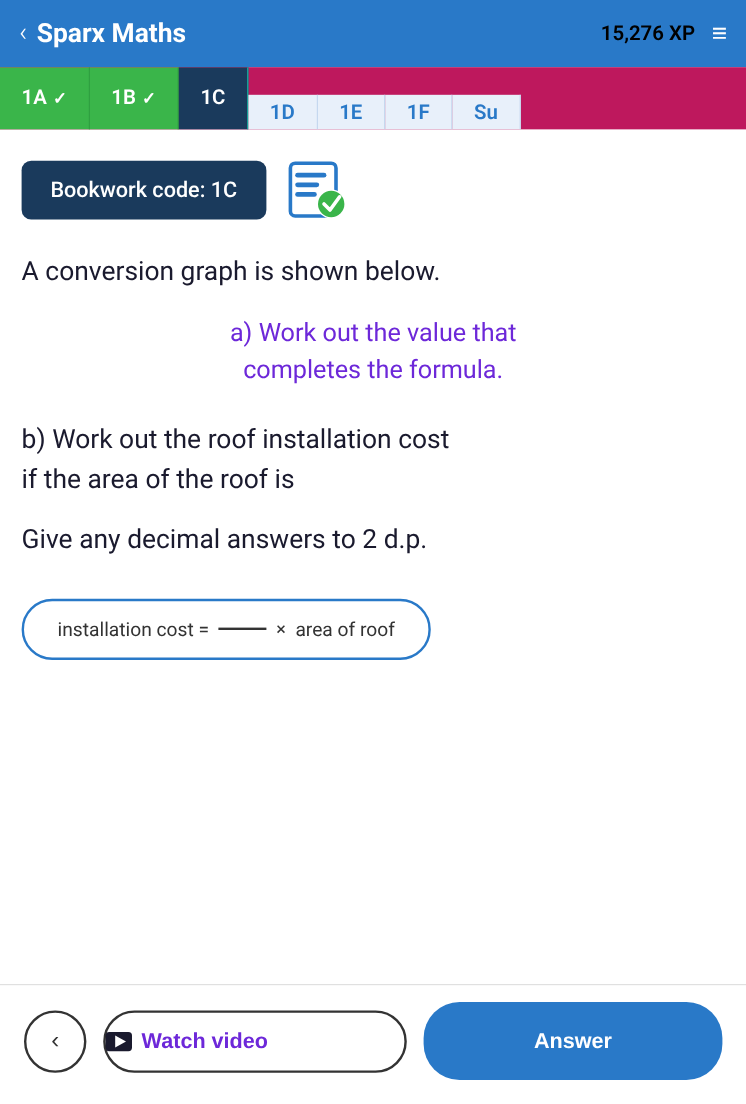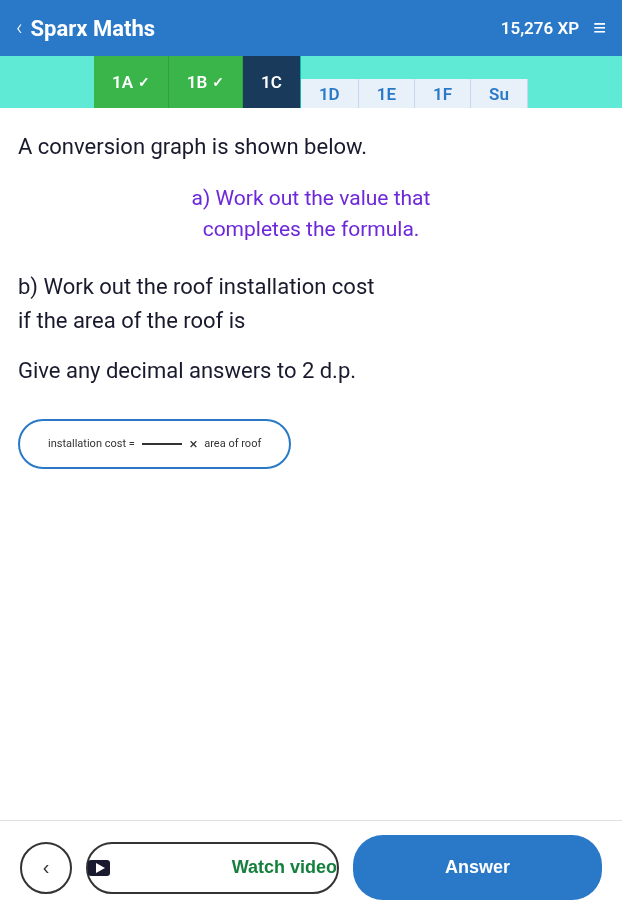--- a/index.html
+++ b/index.html
@@ -39,36 +39,35 @@
     }
     .header-right {
       display: flex;
       align-items: center;
       gap: 14px;
       color: white;
     }
     .xp-text {
       font-size: 17px;
       font-weight: 600;
-      color: #ffffff;
+      color: #000000;
     }
     .hamburger {
       font-size: 22px;
       color: white;
       font-weight: 700;
     }
 
     
     .tab-bar {
       display: flex;
       align-items: stretch;
-      background: #5eead4;
+      background: #be185d;
       height: 52px;
       overflow: hidden;
-      justify-content: center;
     }
     .tab {
       display: flex;
       align-items: center;
       justify-content: center;
       padding: 0 18px;
       font-size: 17px;
       font-weight: 600;
       cursor: pointer;
       gap: 5px;
@@ -162,21 +161,21 @@
       border: 2px solid #2979c8;
       border-radius: 30px;
       padding: 14px 28px;
       display: flex;
       align-items: center;
       gap: 0;
       margin-bottom: 36px;
       width: fit-content;
     }
     .formula-text {
-      font-size: 11px;
+      font-size: 16px;
       color: #333;
     }
     .formula-blank {
       display: inline-block;
       width: 40px;
       border-bottom: 2px solid #333;
       margin: 0 4px;
       vertical-align: middle;
     }
     .formula-multiply {
@@ -213,25 +212,25 @@
       flex-shrink: 0;
     }
     .watch-video-btn {
       flex: 1;
       height: 52px;
       border-radius: 30px;
       border: 2px solid #333;
       background: white;
       display: flex;
       align-items: center;
-      justify-content: space-between;
+      justify-content: flex-start;
       gap: 8px;
       font-size: 18px;
       font-weight: 600;
-      color: #15803d;
+      color: #6d28d9;
       cursor: pointer;
     }
     .video-icon {
       width: 22px;
       height: 16px;
       background: #1a1a2e;
       border-radius: 3px;
       position: relative;
       display: flex;
       align-items: center;
@@ -291,20 +290,36 @@
   <div class="tab inactive">
     <span>1F</span>
   </div>
   <div class="tab inactive">
     <span>Su</span>
   </div>
 </div>
 
 <div class="main">
 
+  <div class="bookwork-row">
+    <div class="bookwork-badge">Bookwork code: 1C</div>
+    <div class="checklist-icon">
+
+      <svg width="52" height="52" viewBox="0 0 52 52" fill="none" xmlns="http://www.w3.org/2000/svg">
+        <rect x="4" y="4" width="38" height="44" rx="4" fill="none" stroke="#2979c8" stroke-width="3"></rect>
+        <rect x="8" y="12" width="26" height="4" rx="2" fill="#2979c8"></rect>
+        <rect x="8" y="20" width="20" height="4" rx="2" fill="#2979c8"></rect>
+        <rect x="8" y="28" width="18" height="4" rx="2" fill="#2979c8"></rect>
+
+        <circle cx="38" cy="38" r="12" fill="white"></circle>
+        <circle cx="38" cy="38" r="11" fill="#3ab54a"></circle>
+        <polyline points="32,38 37,43 45,32" stroke="white" stroke-width="3" stroke-linecap="round" stroke-linejoin="round" fill="none"></polyline>
+      </svg>
+    </div>
+  </div>
 
   <p class="question-intro">A conversion graph is shown below.</p>
 
   <p class="question-part-a">
     a) Work out the value that<br>completes the formula.
   </p>
 
   <p class="question-part-b">
     <span>b) Work out the roof installation cost</span><br>
     <span>if the area of the roof is</span><br>

